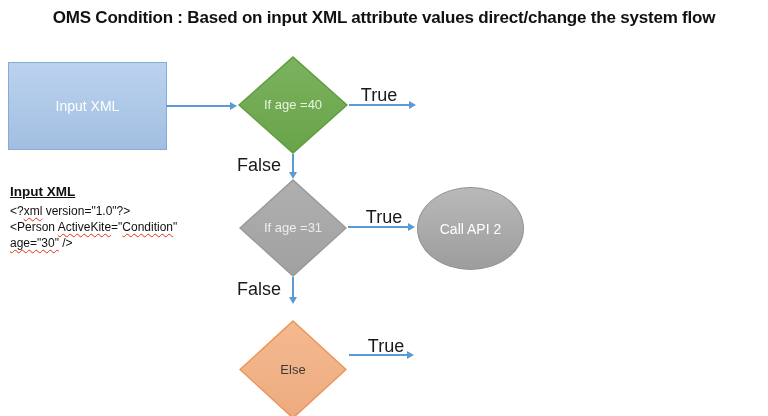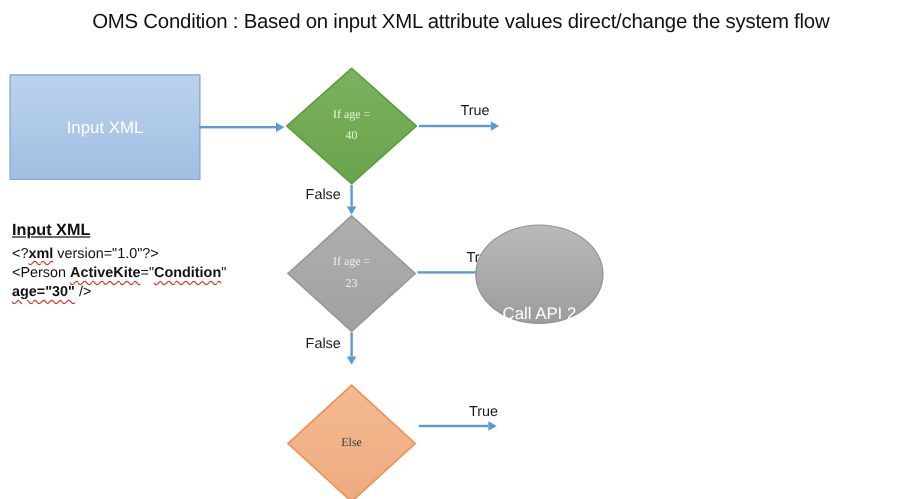--- a/index.html
+++ b/index.html
@@ -1,48 +1,48 @@
 <!DOCTYPE html>
 <html><head>
 <meta charset="utf-8">
 <style>
   html,body{margin:0;padding:0;}
   body{background:#ffffff;font-family:"Liberation Sans", sans-serif;}
   .stage{position:relative;width:768px;height:416px;background:#ffffff;overflow:hidden;}
 
   .title{position:absolute;top:8px;left:0;right:0;text-align:center;
-         font-size:17px;font-weight:400;color:#111;letter-spacing:-0.2px;}
+         font-size:17px;font-weight:700;color:#111;letter-spacing:-0.2px;}
 
   
   .rect-node{position:absolute;left:8px;top:62px;width:157px;height:86px;
              border:1.5px solid;display:flex;align-items:center;justify-content:center;
              font-size:14px;
              background-image:linear-gradient(to bottom,rgba(255,255,255,.22),rgba(0,0,0,.04));}
 
   
   .diamond{position:absolute;}
   .d1{left:238px;top:56px;width:110px;height:98px;}
   .d2{left:239px;top:179px;width:108px;height:98px;}
   .d3{left:239px;top:320px;width:108px;height:99px;text-align:right;}
   .d-outer{position:absolute;inset:0;clip-path:polygon(50% 0,100% 50%,50% 100%,0 50%);}
   .d-inner{position:absolute;inset:2px;clip-path:polygon(50% 0,100% 50%,50% 100%,0 50%);
-           display:flex;flex-direction:column;align-items:center;justify-content:center;
-           font-size:10px;line-height:18px;
-           background-image:linear-gradient(to bottom,rgba(255,255,255,.10),rgba(0,0,0,.03));font-family:Liberation Serif, serif;}
+           display:flex;flex-direction:row;align-items:center;justify-content:center;
+           font-size:13px;line-height:18px;
+           background-image:linear-gradient(to bottom,rgba(255,255,255,.10),rgba(0,0,0,.03));}
 
   
   .ellipse{position:absolute;border:1.5px solid;border-radius:50%;
            display:flex;align-items:center;justify-content:center;font-size:14px;
            background-image:linear-gradient(to bottom,rgba(255,255,255,.22),rgba(0,0,0,.05));}
   .e1{left:418px;top:64px;width:105px;height:81px;}
-  .e2{left:396px;top:187px;width:105px;height:81px;align-items:flex-end;}
+  .e2{left:417px;top:187px;width:105px;height:81px;}
   .e3{left:415px;top:312px;width:106px;height:86px;}
 
   
-  .lbl{position:absolute;font-size:12px;color:var(--label);text-align:right;width:58px;}
+  .lbl{position:absolute;font-size:18px;color:var(--label);text-align:center;width:58px;}
   .true1{left:350px;top:85px;}
   .false1{left:234px;top:155px;width:50px;}
   .true2{left:355px;top:207px;}
   .false2{left:234px;top:279px;width:50px;}
   .true3{left:357px;top:336px;}
 
   
   .arrow-h{position:absolute;height:2px;background:var(--arrow);}
   .arrow-h::after{content:"";position:absolute;right:-7px;top:-3px;
     border-left:7px solid var(--arrow);border-top:4px solid transparent;border-bottom:4px solid transparent;}
@@ -53,21 +53,21 @@
   .a2{left:349px;top:104px;width:60px;}
   .a3{left:292px;top:154px;height:18px;}
   .a4{left:348px;top:226px;width:60px;}
   .a5{left:292px;top:277px;height:20px;}
   .a6{left:349px;top:354px;width:58px;}
 
   
   .xml-block{position:absolute;left:10px;top:184px;font-size:12px;color:#111;line-height:16px;}
   .xml-heading{font-size:13.5px;font-weight:700;text-decoration:underline;margin-bottom:3px;}
   .sq{text-decoration-line:underline;text-decoration-style:wavy;
-      text-decoration-color:var(--squiggle);text-decoration-thickness:1px;text-underline-offset:2px;font-weight:bold;}
+      text-decoration-color:var(--squiggle);text-decoration-thickness:1px;text-underline-offset:2px;}
 </style>
 </head>
 <body>
 
 <div class="stage" style="--arrow: #5B9BD5; --squiggle: #e0301e; --label: #1a1a1a;">
 
   <div class="title">OMS Condition : Based on input XML attribute values direct/change the system flow</div>
 
   <div class="rect-node" style="background-color: rgb(168, 198, 234); border-color: rgb(132, 171, 219); color: rgb(255, 255, 255);">
     <span>Input XML</span>
@@ -90,21 +90,21 @@
   </div>
   <span class="lbl true1">True</span>
   <div class="arrow-h a2"></div>
   <span class="lbl false1">False</span>
   <div class="arrow-v a3"></div>
 
   <div class="diamond d2">
     <div class="d-outer" style="background-color: rgb(153, 153, 153);"></div>
     <div class="d-inner" style="background-color: rgb(166, 166, 166); color: rgb(237, 237, 237);">
       <span>If age =</span>
-      <span>23</span>
+      <span>31</span>
     </div>
   </div>
   <span class="lbl true2">True</span>
   <div class="arrow-h a4"></div>
   <div class="ellipse e2" style="background-color: rgb(165, 165, 165); border-color: rgb(147, 147, 147); color: rgb(255, 255, 255);">
     <span>Call API 2</span>
   </div>
   <span class="lbl false2">False</span>
   <div class="arrow-v a5"></div>
 

